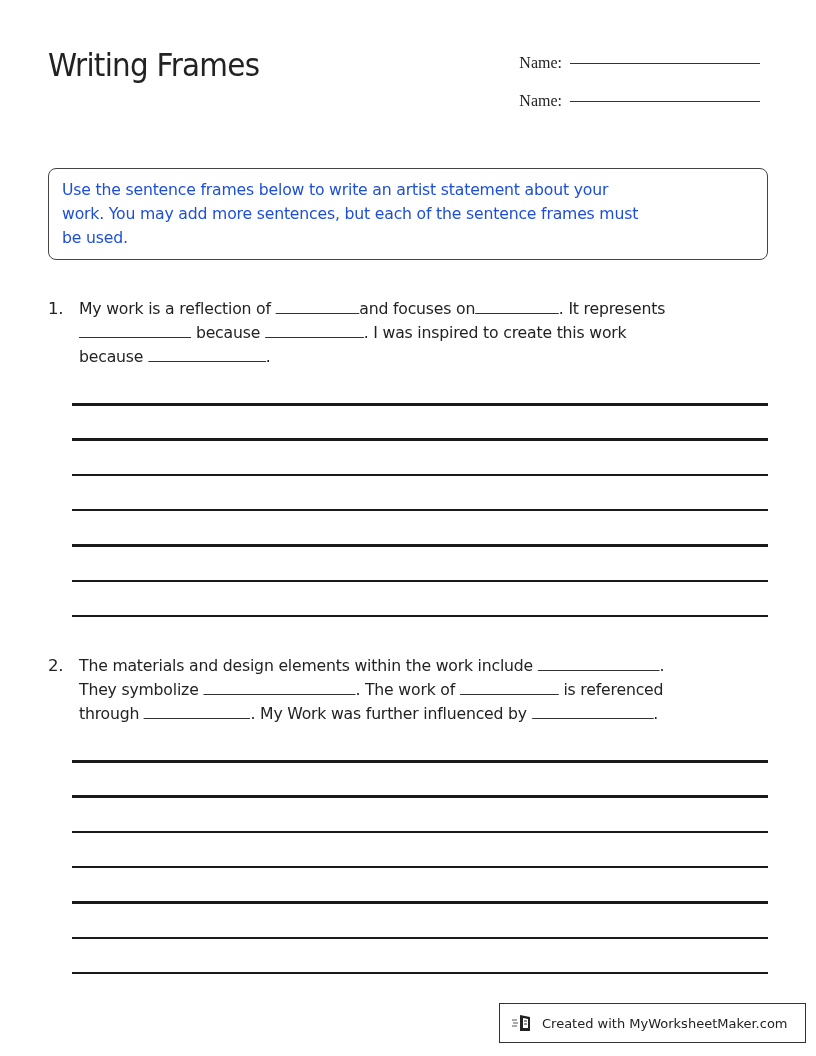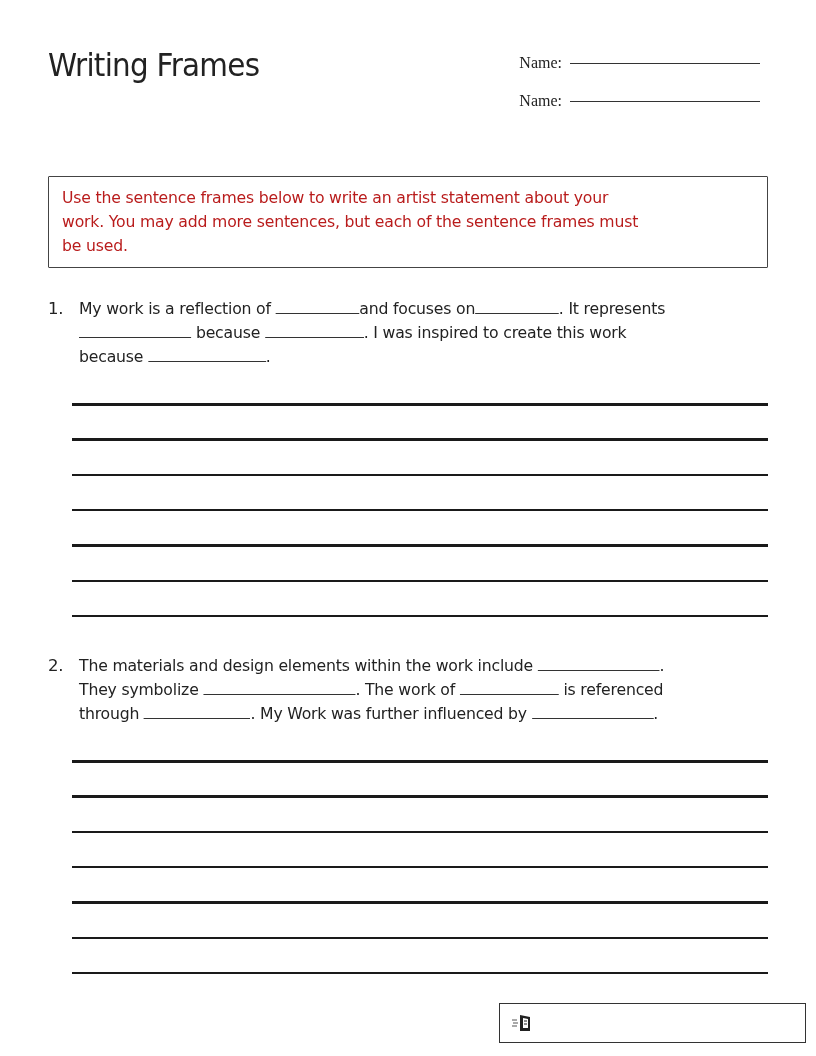--- a/index.html
+++ b/index.html
@@ -17,25 +17,25 @@
     .field { position: absolute; display: flex; align-items: center; }
     .field-label {
       font-family: "Liberation Serif", serif; font-size: 16px; color: #222;
       width: 52px; text-align: right; margin-right: 8px;
     }
     .field-line { width: 190px; height: 1px; border-bottom: 1.5px solid #333; margin-bottom: 0; }
     .field-name { left: 510px; top: 54px; }
     .field-date { left: 510px; top: 92px; }
 
     .instructions {
-      position: absolute; left: 48px; top: 176px; width: 720px; height: 92px;
-      border: 1.3px solid #444; border-radius: 1px;
+      position: absolute; left: 48px; top: 168px; width: 720px; height: 92px;
+      border: 1.3px solid #444; border-radius: 8px;
       padding: 9px 13px;
       font-family: "DejaVu Sans", sans-serif; font-size: 16.5px; line-height: 24px;
-      color: #b91c1c; letter-spacing: -0.2px;
+      color: #1d4ed8; letter-spacing: -0.2px;
     }
     .instructions span { display: block; transform: scaleX(0.95); transform-origin: left; white-space: nowrap; }
 
     .question {
       position: absolute; left: 48px; width: 720px;
       font-family: "DejaVu Sans", sans-serif; font-size: 16.5px; line-height: 24px; color: #222;
       letter-spacing: -0.2px;
     }
     .question .num { position: absolute; left: 0; top: 0; }
     .question .line { position: absolute; left: 31px; white-space: nowrap; transform: scaleX(0.95); transform-origin: left; }
@@ -108,13 +108,14 @@
 <div class="credit">
   <svg class="logo" viewBox="0 0 22 20">
     <line x1="0" y1="7" x2="5" y2="7" stroke="#555" stroke-width="1"></line>
     <line x1="1" y1="10" x2="6" y2="10" stroke="#555" stroke-width="1"></line>
     <line x1="0" y1="13" x2="5" y2="13" stroke="#555" stroke-width="1"></line>
     <polygon points="8,2 18,4 18,18 8,18" fill="#222"></polygon>
     <polygon points="11,5 16,6 16,15 11,15" fill="#fff"></polygon>
     <line x1="12" y1="8" x2="15" y2="8" stroke="#222" stroke-width="1"></line>
     <line x1="12" y1="11" x2="15" y2="11" stroke="#222" stroke-width="1"></line>
   </svg>
+  <span>Created with MyWorksheetMaker.com</span>
 </div>
 
 </body></html>

